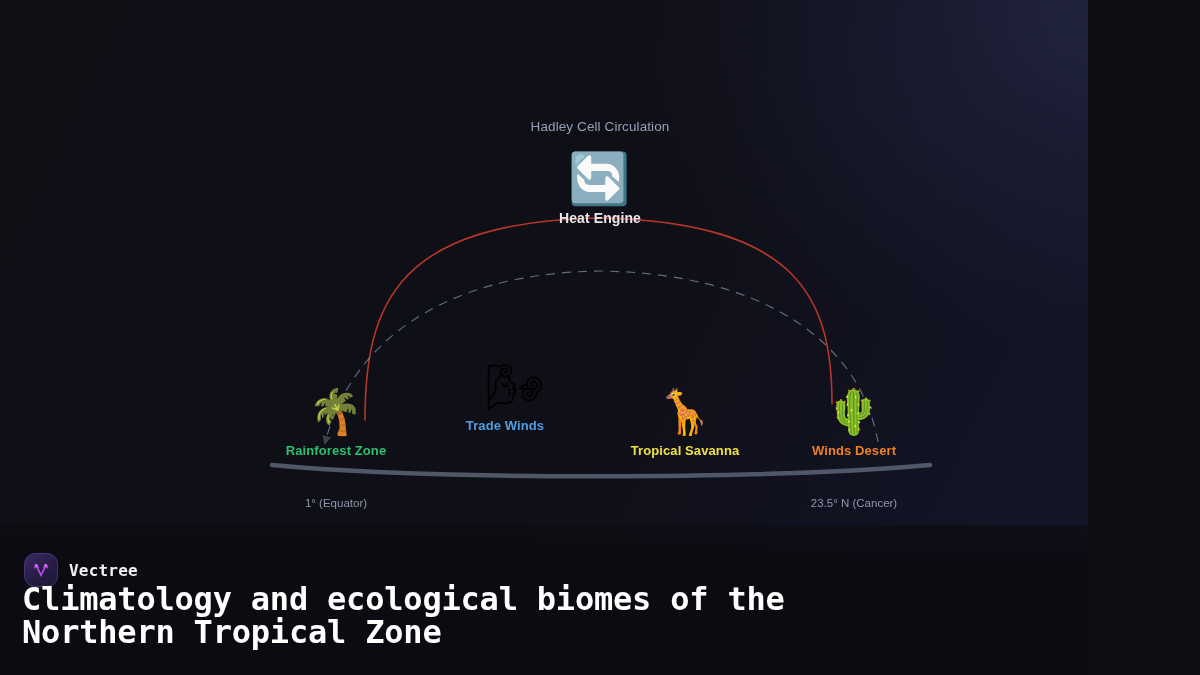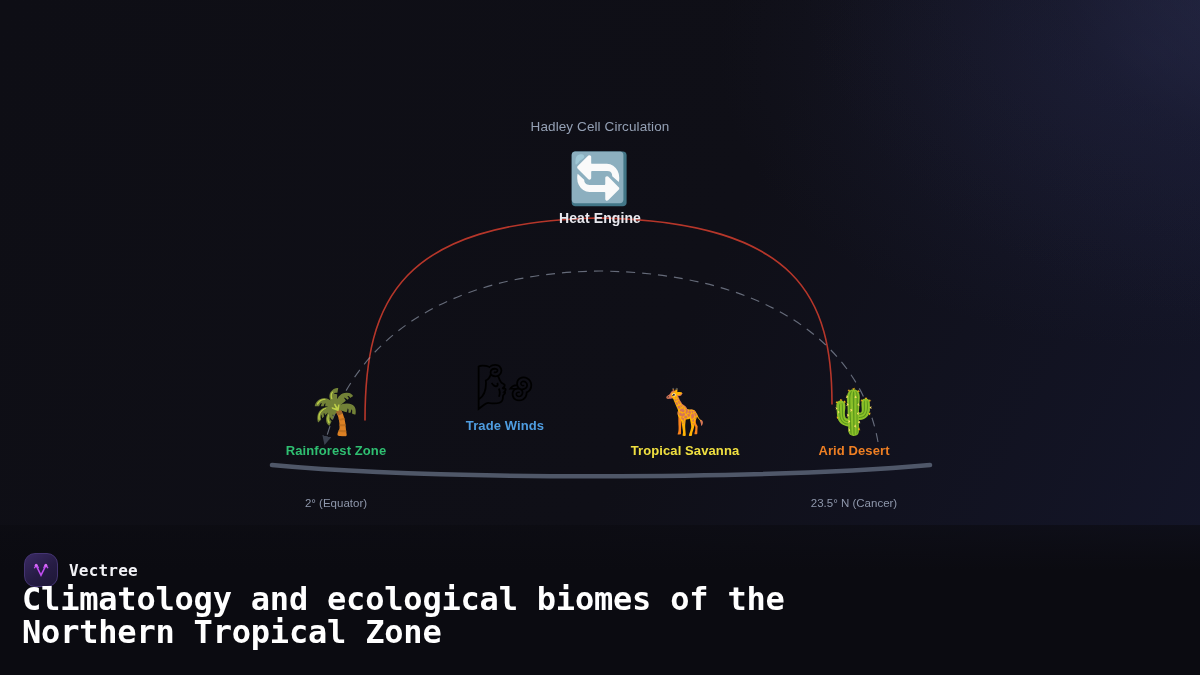--- a/index.html
+++ b/index.html
@@ -3,21 +3,21 @@
 <meta charset="utf-8">
 <title>Climatology and ecological biomes of the Northern Tropical Zone</title>
 <style>
   html, body {
     margin: 0;
     padding: 0;
     background: #0d0d14;
   }
   #stage {
     position: relative;
-    width: 1200px;
+    width: 1088px;
     height: 675px;
     overflow: hidden;
     background:
       radial-gradient(ellipse 760px 520px at 112% -6%, rgba(58,62,104,0.45) 0%, rgba(36,38,70,0.20) 38%, rgba(16,17,28,0) 72%),
       radial-gradient(ellipse 620px 420px at 96% 8%, rgba(44,48,88,0.30) 0%, rgba(16,17,28,0) 70%),
       linear-gradient(115deg, #0e0e15 0%, #0f0f17 55%, #14162a 100%);
     font-family: "Liberation Sans", "DejaVu Sans", sans-serif;
     -webkit-font-smoothing: antialiased;
   }
 
@@ -64,21 +64,21 @@
     font-size: 13px;
     font-weight: bold;
     letter-spacing: 0.1px;
     white-space: nowrap;
   }
 
   #node-heat-engine { left: 600px; top: 154px; }
   #node-heat-engine .glyph { font-size: 50px; }
   #node-heat-engine .node-label { margin-top: 6px; color: #e8e8ee; font-size: 14px; }
 
-  #node-trade-winds { left: 505px; top: 364px; }
+  #node-trade-winds { left: 505px; top: 364px; text-align: right; }
   #node-trade-winds .glyph { font-size: 46px; }
   #node-trade-winds .node-label { margin-top: 8px; color: #4f9de0; font-size: 13px; }
 
   #node-rainforest { left: 336px; top: 390px; }
   #node-rainforest .glyph { font-size: 44px; }
   #node-rainforest .node-label { margin-top: 9px; color: #2fbf71; }
 
   #node-savanna { left: 685px; top: 390px; }
   #node-savanna .glyph { font-size: 44px; }
   #node-savanna .node-label { margin-top: 9px; color: #f0e040; }
@@ -194,24 +194,24 @@
       <span class="node-label">Rainforest Zone</span>
     </div>
 
     <div class="node" id="node-savanna">
       <span class="glyph">🦒</span>
       <span class="node-label">Tropical Savanna</span>
     </div>
 
     <div class="node" id="node-desert">
       <span class="glyph">🌵</span>
-      <span class="node-label">Arid Desert</span>
-    </div>
-
-    <div class="axis-tick" id="tick-equator">2° (Equator)</div>
+      <span class="node-label">Winds Desert</span>
+    </div>
+
+    <div class="axis-tick" id="tick-equator">1° (Equator)</div>
     <div class="axis-tick" id="tick-cancer">23.5° N (Cancer)</div>
 
   </div>
 
   <div id="footer">
 
     <div id="brand-row">
       <div id="brand-logo">
         <svg width="20" height="20" viewBox="0 0 20 20" aria-hidden="true">
           <g stroke="#c04df0" stroke-width="1.5" fill="none" stroke-linecap="round">

